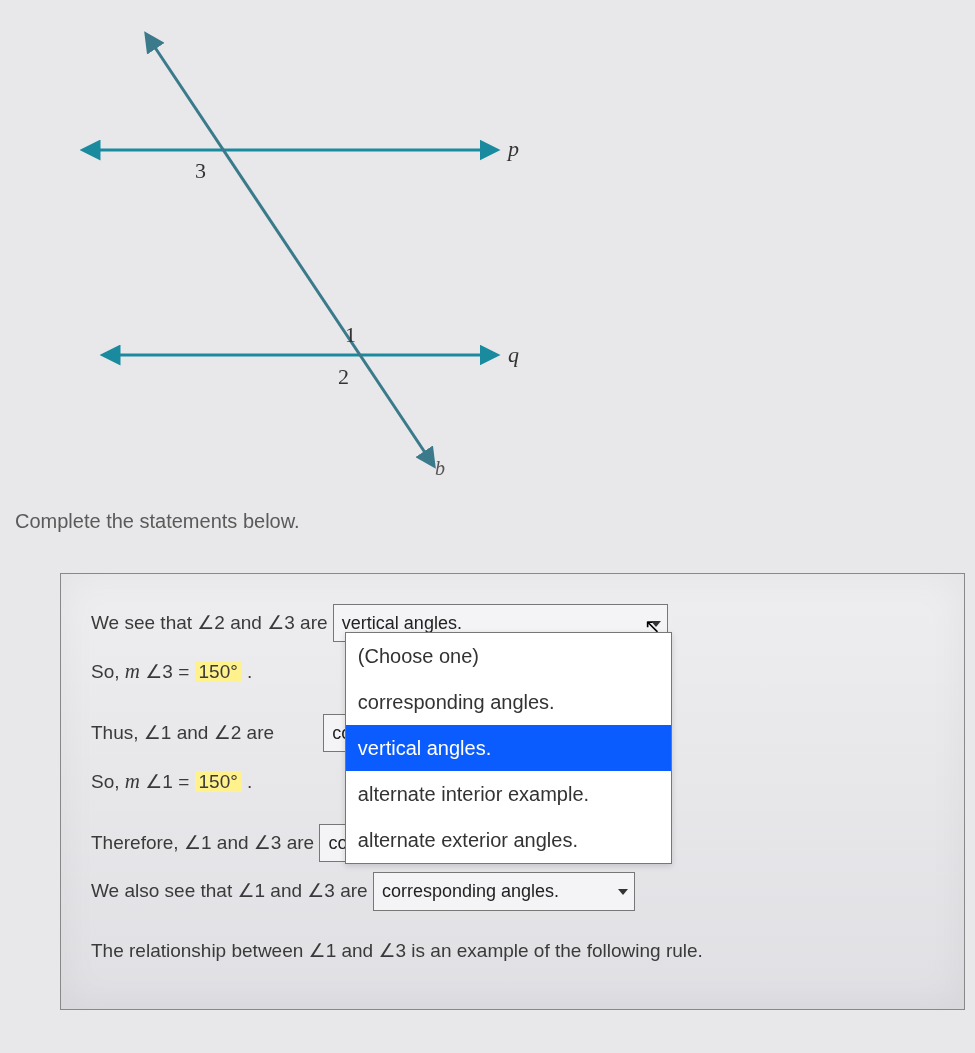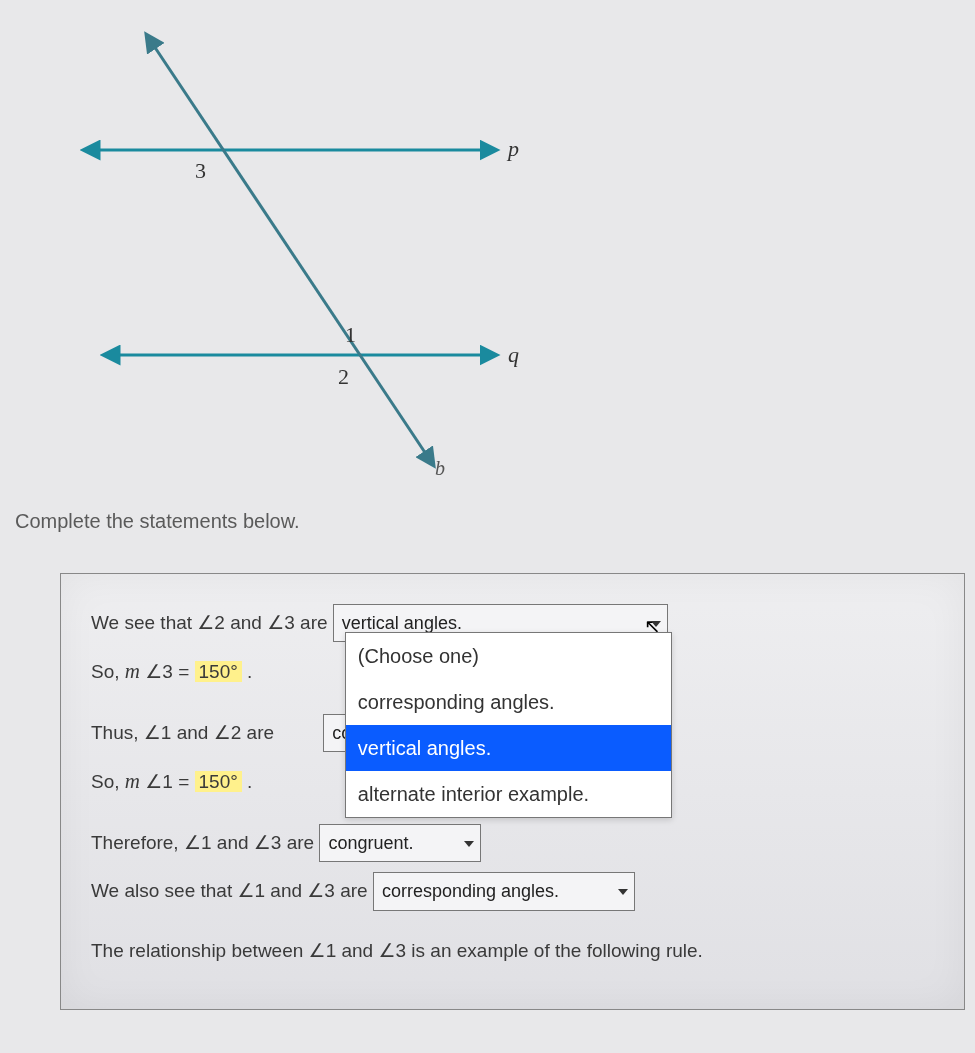--- a/index.html
+++ b/index.html
@@ -135,20 +135,21 @@
     <span>We see that </span><span class="angle">∠2</span><span> and </span><span class="angle">∠3</span><span> are </span><span class="dropdown-wrap">
       <span class="dd open">
         <span>vertical angles.</span>
         <span class="cursor">↖</span>
       </span>
       <div class="options">
         <div class="opt">(Choose one)</div>
         <div class="opt">corresponding angles.</div>
         <div class="opt sel">vertical angles.</div>
         <div class="opt">alternate interior example.</div>
+        <div class="opt">alternate exterior angles.</div>
       </div>
     </span>
   </div>
 
 
   <div class="para" style="margin-bottom:22px;">
     <span>So, </span><span class="ital">m</span> <span class="angle">∠3</span><span> = </span><span class="fillin">150°</span><span> .</span>
   </div>
 
 

